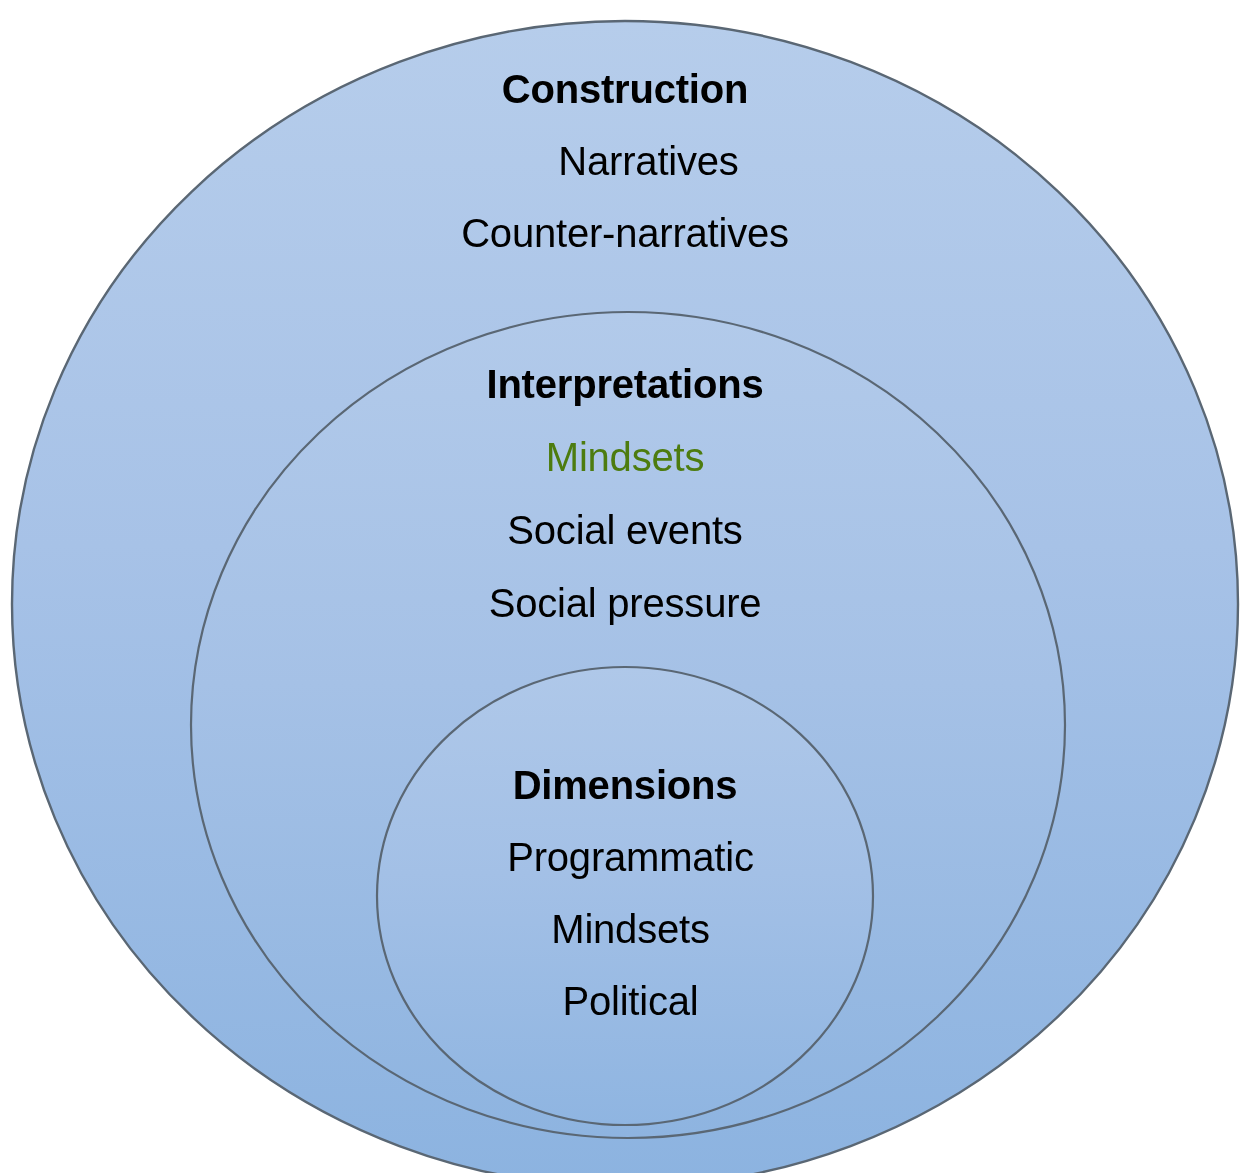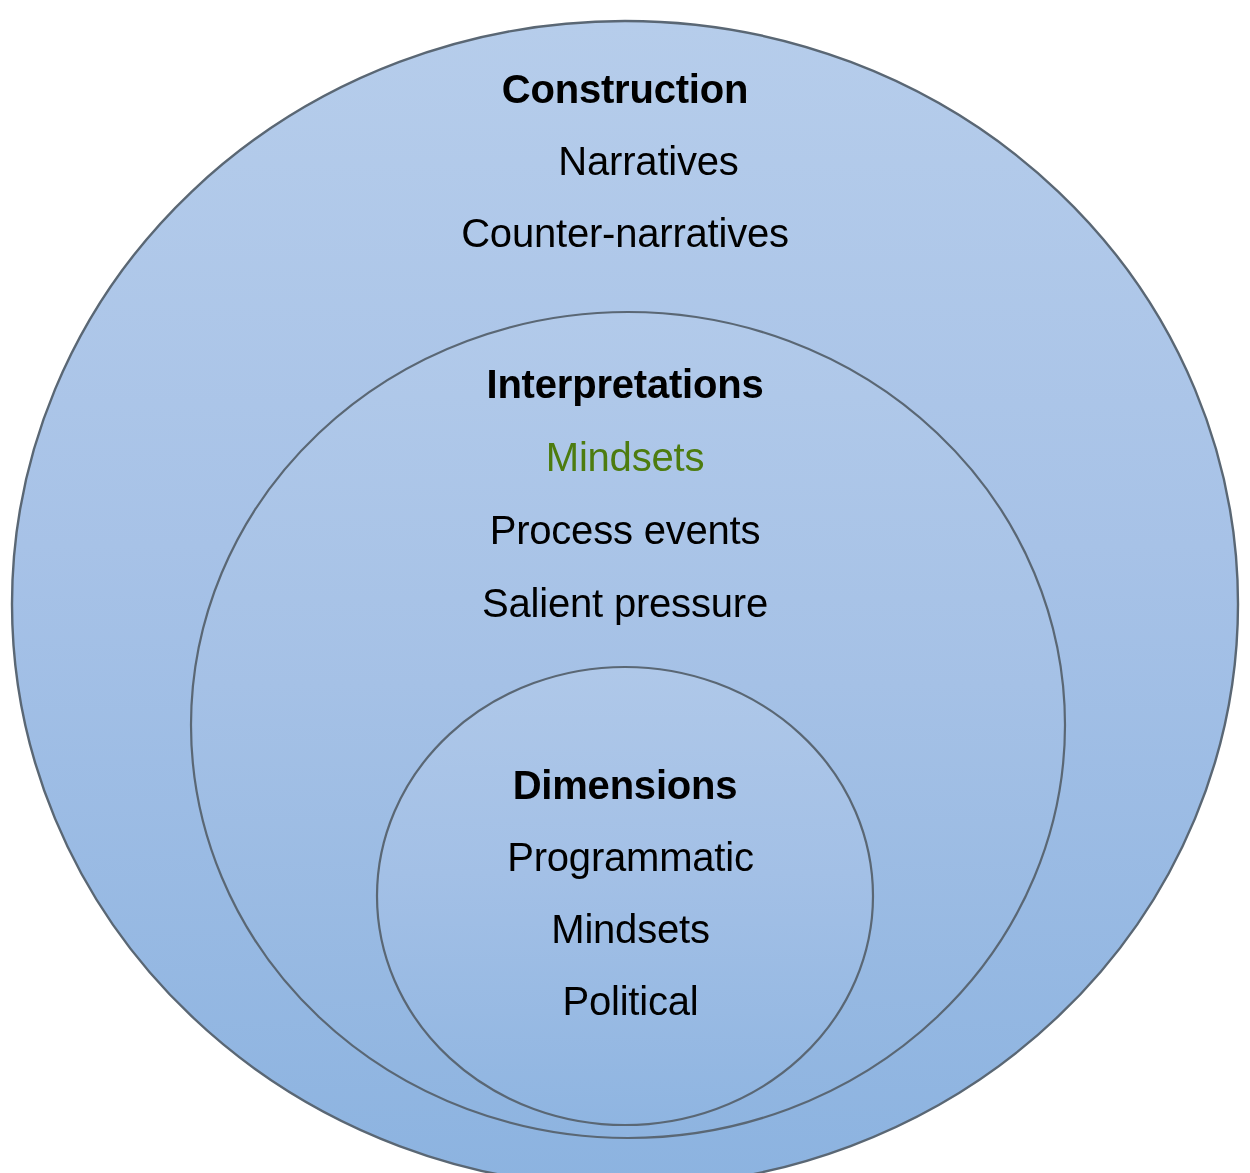--- a/index.html
+++ b/index.html
@@ -92,22 +92,22 @@
 
   <div class="ring-label-group" id="label-group-construction">
     <div class="ring-title" style="color: rgb(0, 0, 0);">Construction</div>
     <div class="ring-item" style="color: rgb(0, 0, 0); padding-left: 47px;">Narratives</div>
     <div class="ring-item" style="color: rgb(0, 0, 0);">Counter-narratives</div>
   </div>
 
   <div class="ring-label-group" id="label-group-interpretations">
     <div class="ring-title" style="color: rgb(0, 0, 0);">Interpretations</div>
     <div class="ring-item" style="color: #4d7c0f;">Mindsets</div>
-    <div class="ring-item" style="color: rgb(0, 0, 0);">Process events</div>
-    <div class="ring-item" style="color: rgb(0, 0, 0);">Salient pressure</div>
+    <div class="ring-item" style="color: rgb(0, 0, 0);">Social events</div>
+    <div class="ring-item" style="color: rgb(0, 0, 0);">Social pressure</div>
   </div>
 
   <div class="ring-label-group" id="label-group-dimensions">
     <div class="ring-title" style="color: rgb(0, 0, 0);">Dimensions</div>
     <div class="ring-item" style="color: rgb(0, 0, 0);">Programmatic</div>
     <div class="ring-item" style="color: rgb(0, 0, 0);">Mindsets</div>
     <div class="ring-item" style="color: rgb(0, 0, 0);">Political</div>
   </div>
 
 </div>

